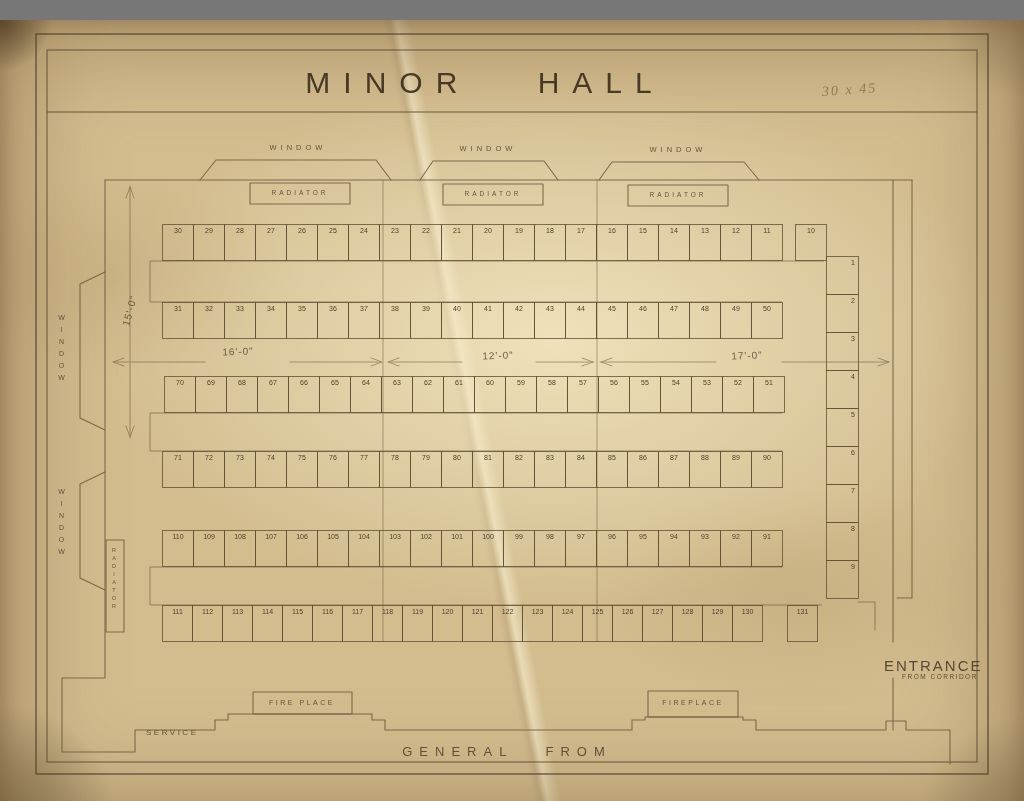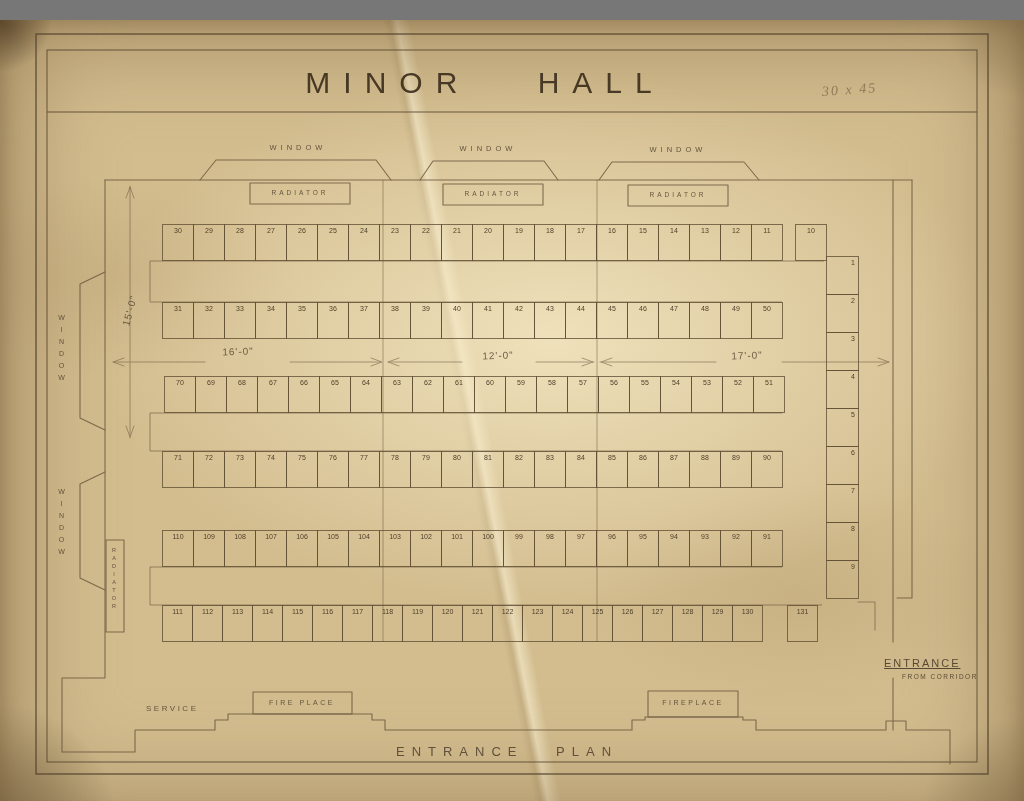--- a/index.html
+++ b/index.html
@@ -27,21 +27,21 @@
         color:#8a7352;transform:rotate(-4deg);}
   .small{font-size:7.5px;letter-spacing:4px;}
   .radlab{font-size:6.5px;letter-spacing:3px;}
   .dimlab{font-size:10px;letter-spacing:1px;color:#60503a;transform:translateX(-50%) rotate(-2deg);}
   .dimvert{font-size:10px;letter-spacing:1px;color:#60503a;transform:rotate(-75deg);}
   .vtext{writing-mode:vertical-rl;text-orientation:upright;}
   .vwin{font-size:7px;letter-spacing:5px;}
   .vrad{font-size:5.5px;letter-spacing:2px;}
   .fplab{font-size:7px;letter-spacing:2.5px;}
   .svc{font-size:8px;letter-spacing:2.5px;}
-  .ent1{font-size:11px;letter-spacing:2px;color:#4c3d29;text-decoration:underline;}
+  .ent1{font-size:15px;letter-spacing:2px;color:#4c3d29;}
   .ent2{font-size:6.5px;letter-spacing:1.5px;color:#4c3d29;}
   .caption{font-size:13px;letter-spacing:7px;word-spacing:22px;color:#564632;}
   .row{position:absolute;display:flex;}
   .cell{box-sizing:border-box;width:var(--cw,32px);height:37px;margin-left:-1px;
         border:1px solid rgba(95,78,50,.78);
         display:flex;justify-content:center;align-items:flex-start;padding-top:2px;
         font-size:7px;color:#4e3f29;}
   .row .cell:first-child{margin-left:0;}
   .vcol{position:absolute;display:flex;flex-direction:column;}
   .vcol .cell{width:33px;height:39px;margin-left:0;margin-top:-1px;
@@ -94,42 +94,42 @@
 
     <g stroke="#6a573c" fill="none" stroke-width="0.9" opacity="0.6" stroke-linecap="round" stroke-linejoin="round">
       <path d="M113 342 H205 M290 342 H381 M388 342 H462 M536 342 H594 M600 342 H716 M782 342 H889"></path>
       <path d="M124 338 L113 342 L124 346 M371 338 L382 342 L371 346 M399 338 L388 342 L399 346 M582 338 L593 342 L582 346 M612 338 L601 342 L612 346 M878 338 L889 342 L878 346"></path>
       <path d="M130 166 V418 M126 178 L130 167 L134 178 M126 406 L130 417 L134 406"></path>
     </g>
   </svg>
 
   <div class="plabel title ctr" style="left:485px;top:46px;">MINOR HALL</div>
   <div class="plabel note" style="left:822px;top:62px;">30 x 45</div>
-  <div class="plabel caption ctr" style="left:507px;top:724px;">ENTRANCE PLAN</div>
+  <div class="plabel caption ctr" style="left:507px;top:724px;">GENERAL FROM</div>
 
   <div class="plabel small ctr" style="left:298px;top:123px;">WINDOW</div>
   <div class="plabel small ctr" style="left:488px;top:124px;">WINDOW</div>
   <div class="plabel small ctr" style="left:678px;top:125px;">WINDOW</div>
 
   <div class="plabel radlab ctr" style="left:300px;top:169px;">RADIATOR</div>
   <div class="plabel radlab ctr" style="left:493px;top:170px;">RADIATOR</div>
   <div class="plabel radlab ctr" style="left:678px;top:171px;">RADIATOR</div>
 
   <div class="plabel vtext vwin" style="left:58px;top:294px;">WINDOW</div>
   <div class="plabel vtext vwin" style="left:58px;top:468px;">WINDOW</div>
   <div class="plabel vtext vrad" style="left:111px;top:527px;">RADIATOR</div>
 
   <div class="plabel dimlab" style="left:238px;top:326px;">16'-0"</div>
   <div class="plabel dimlab" style="left:498px;top:330px;">12'-0"</div>
   <div class="plabel dimlab" style="left:747px;top:330px;">17'-0"</div>
   <div class="plabel dimvert" style="left:114px;top:285px;">15'-0"</div>
 
   <div class="plabel fplab ctr" style="left:302px;top:679px;">FIRE PLACE</div>
   <div class="plabel fplab ctr" style="left:693px;top:679px;">FIREPLACE</div>
-  <div class="plabel svc" style="left:146px;top:684px;">SERVICE</div>
+  <div class="plabel svc" style="left:146px;top:708px;">SERVICE</div>
   <div class="plabel ent1" style="left:884px;top:637px;">ENTRANCE</div>
   <div class="plabel ent2" style="left:902px;top:653px;">FROM CORRIDOR</div>
 
   <div class="row" style="left:162px;top:204px;--cw:32px;">
       <div class="cell">
         <span>30</span>
       </div>
       <div class="cell">
         <span>29</span>
       </div>

